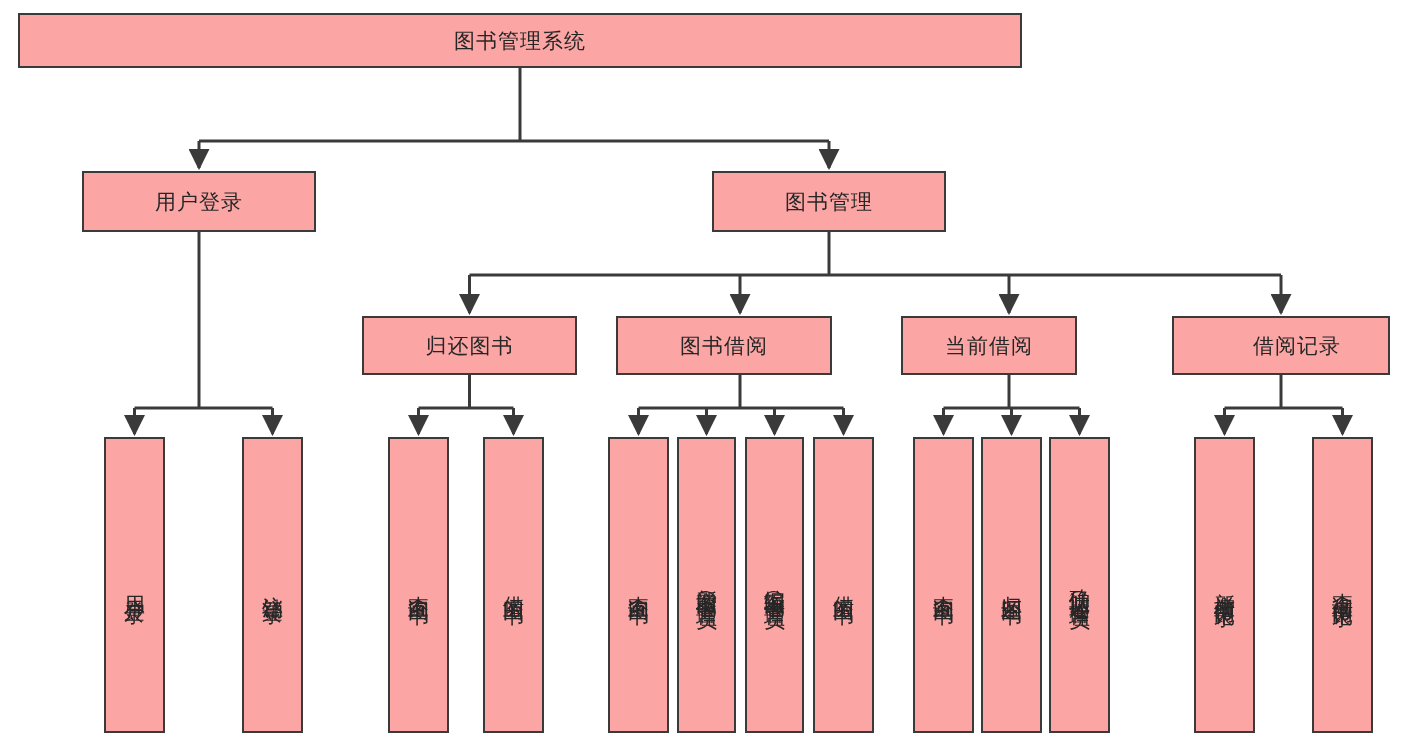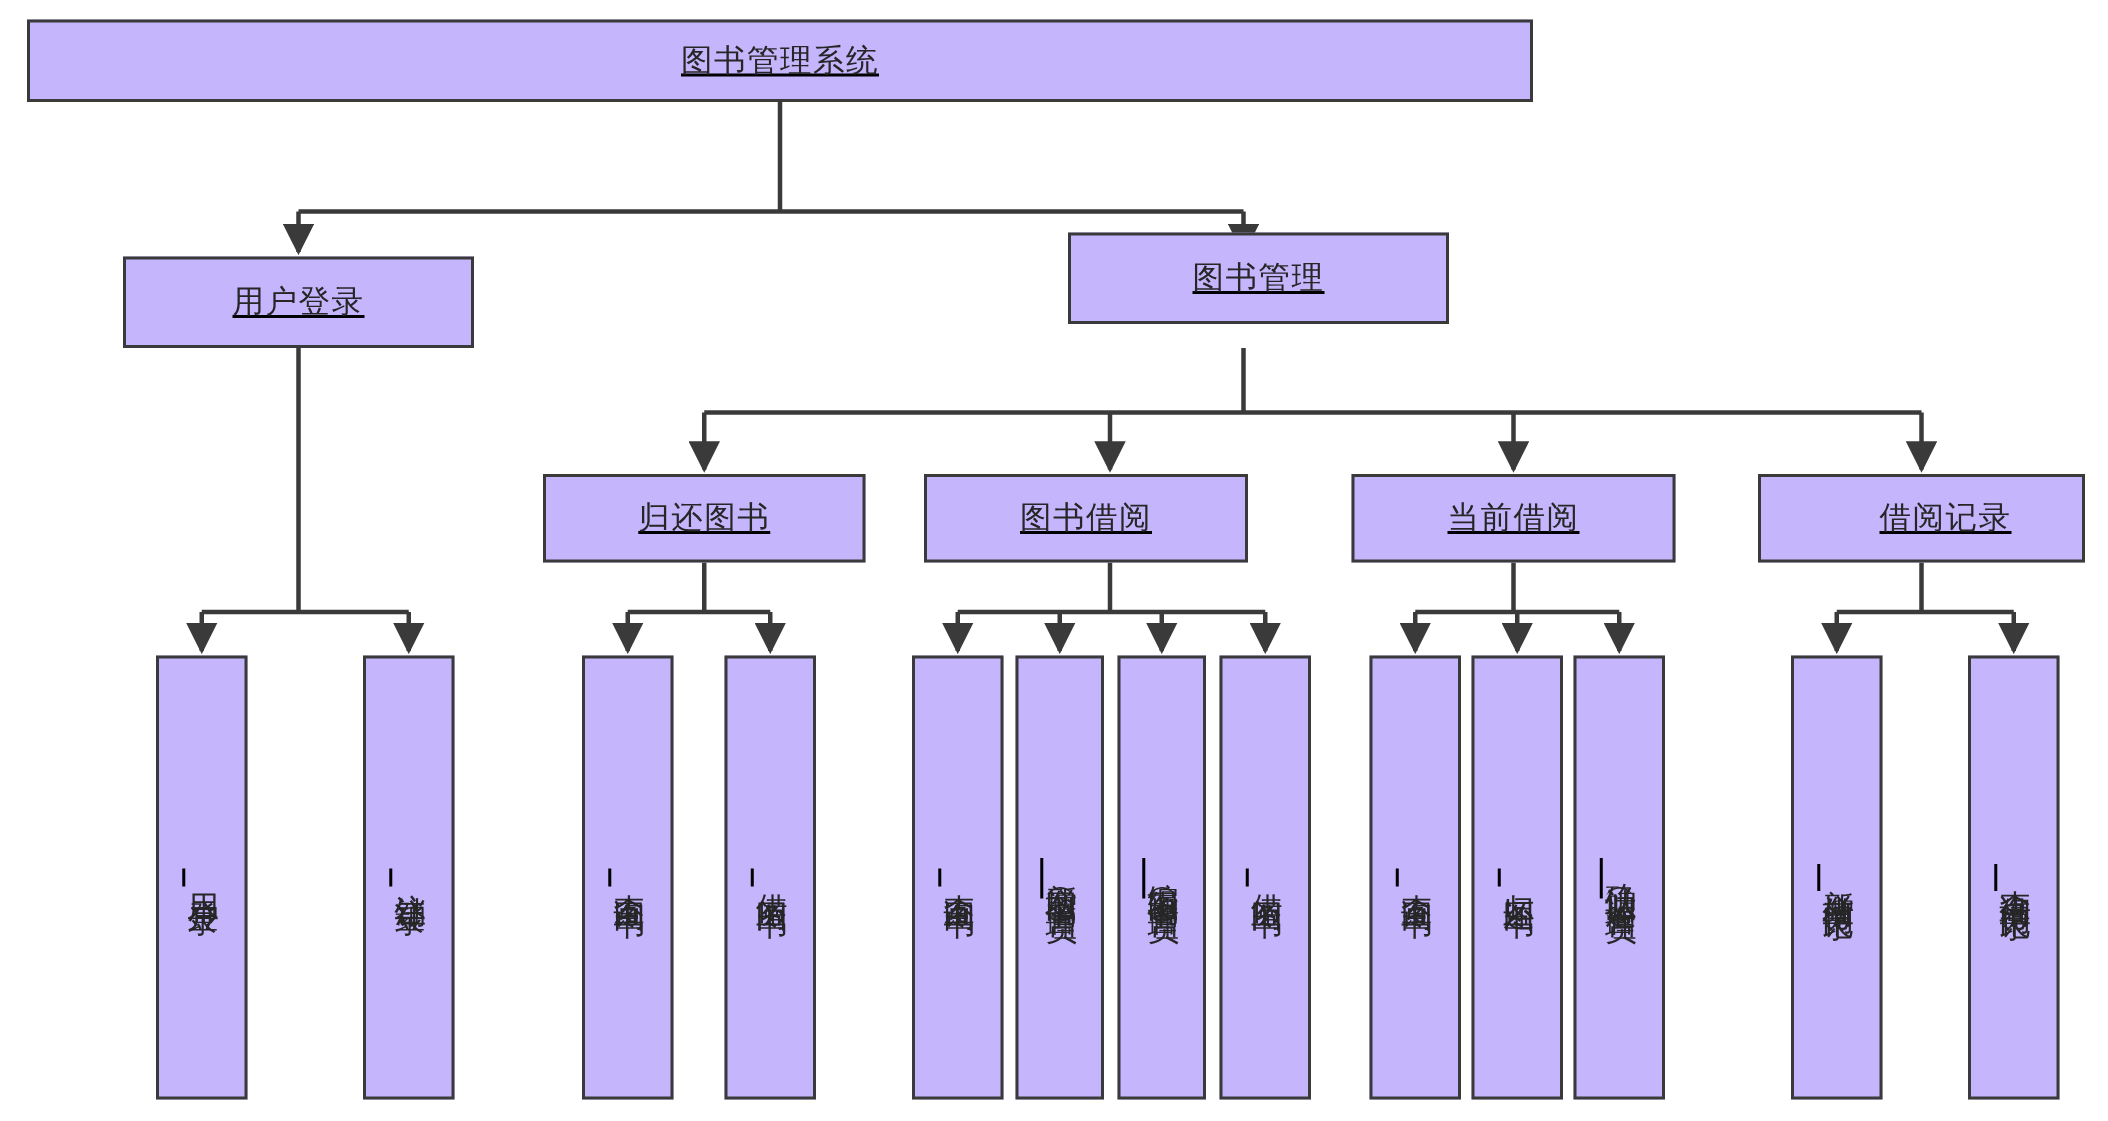--- a/index.html
+++ b/index.html
@@ -23,27 +23,26 @@
   svg#tree-svg {
     position: absolute;
     left: 0; top: 0;
     width: 1405px;
     height: 747px;
     display: block;
   }
   .node-box {
     position: absolute;
     box-sizing: border-box;
-    background: #c4b5fd;
+    background: #fca5a5;
     border: 2.5px solid #3a3a3a;
     display: flex;
     align-items: center;
     justify-content: center;
     overflow: hidden;
-    text-decoration: underline;
   }
   .node-label {
     color: #262626;
     font-size: 21px;
     line-height: 1.22;
     letter-spacing: 1px;
     white-space: nowrap;
     text-align: center;
   }
   .node-box.vertical {
@@ -118,30 +117,30 @@
       </g>
   </svg>
 
   <div id="boxes-layer">
       <div class="node-box" style="left: 18px; top: 13px; width: 1004px; height: 55px;">
         <span class="node-label">图书管理系统</span>
       </div>
       <div class="node-box" style="left: 82px; top: 171px; width: 234px; height: 61px;">
         <span class="node-label">用户登录</span>
       </div>
-      <div class="node-box" style="left: 712px; top: 155px; width: 254px; height: 61px;">
+      <div class="node-box" style="left: 712px; top: 171px; width: 234px; height: 61px;">
         <span class="node-label">图书管理</span>
       </div>
       <div class="node-box" style="left: 362px; top: 316px; width: 215px; height: 59px;">
         <span class="node-label">归还图书</span>
       </div>
       <div class="node-box" style="left: 616px; top: 316px; width: 216px; height: 59px;">
         <span class="node-label">图书借阅</span>
       </div>
-      <div class="node-box" style="left: 901px; top: 316px; width: 216px; height: 59px;">
+      <div class="node-box" style="left: 901px; top: 316px; width: 176px; height: 59px;">
         <span class="node-label">当前借阅</span>
       </div>
       <div class="node-box" style="left: 1172px; top: 316px; width: 218px; height: 59px; padding-left: 32px;">
         <span class="node-label">借阅记录</span>
       </div>
       <div class="node-box vertical" style="left: 104px; top: 437px; width: 61px; height: 296px;">
         <span class="node-label">用户登录</span>
       </div>
       <div class="node-box vertical" style="left: 242px; top: 437px; width: 61px; height: 296px;">
         <span class="node-label">注销登录</span>

